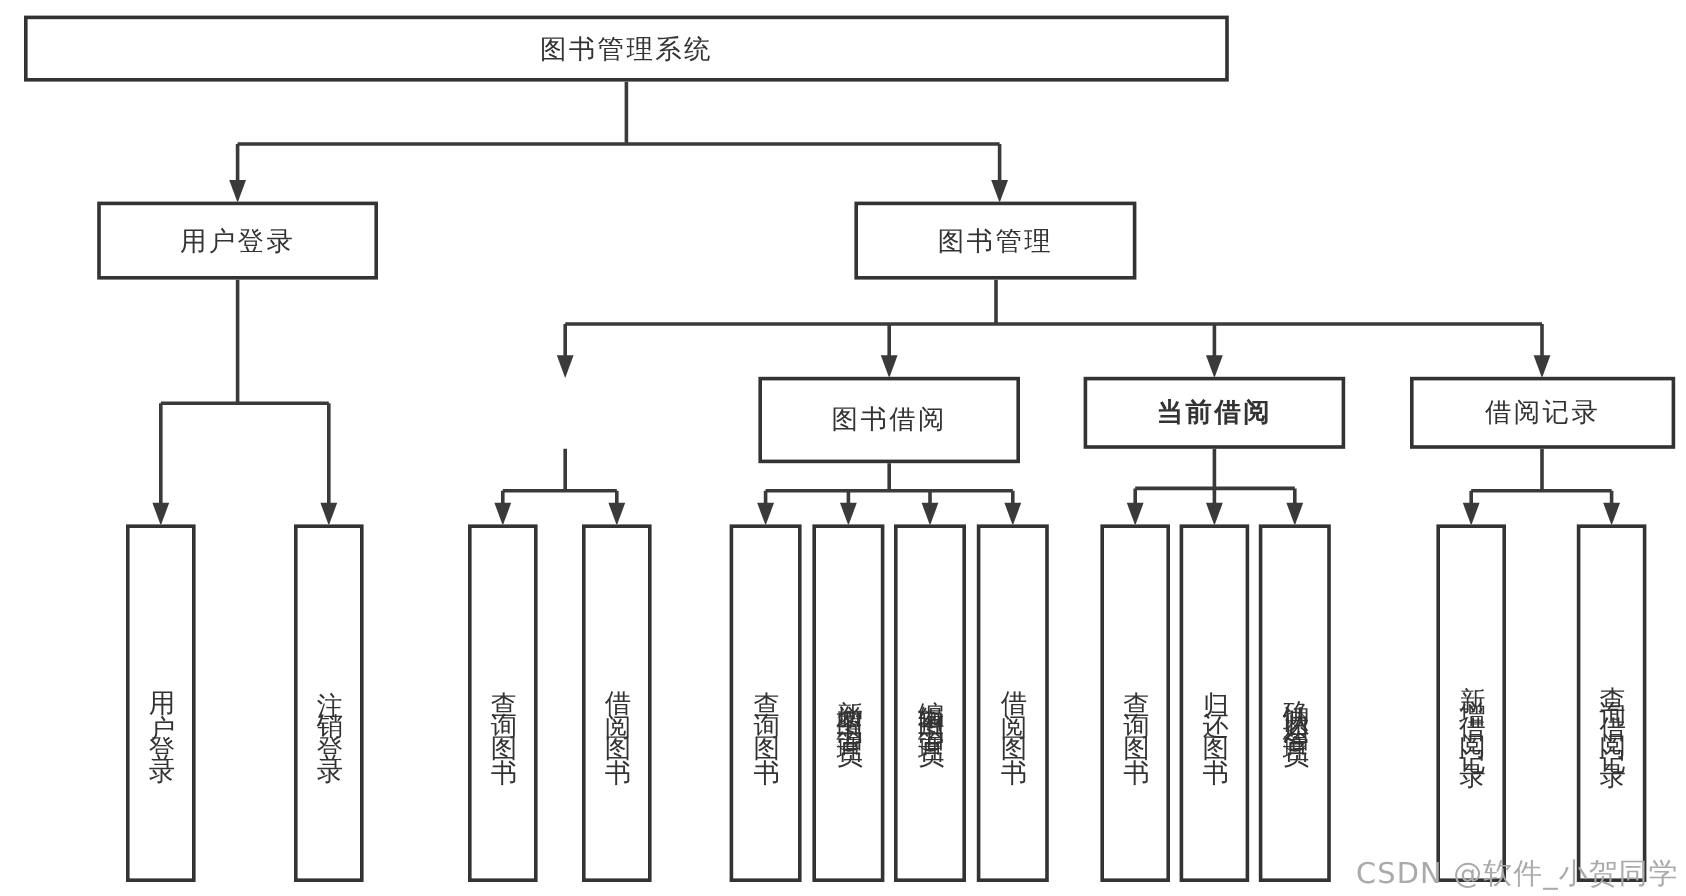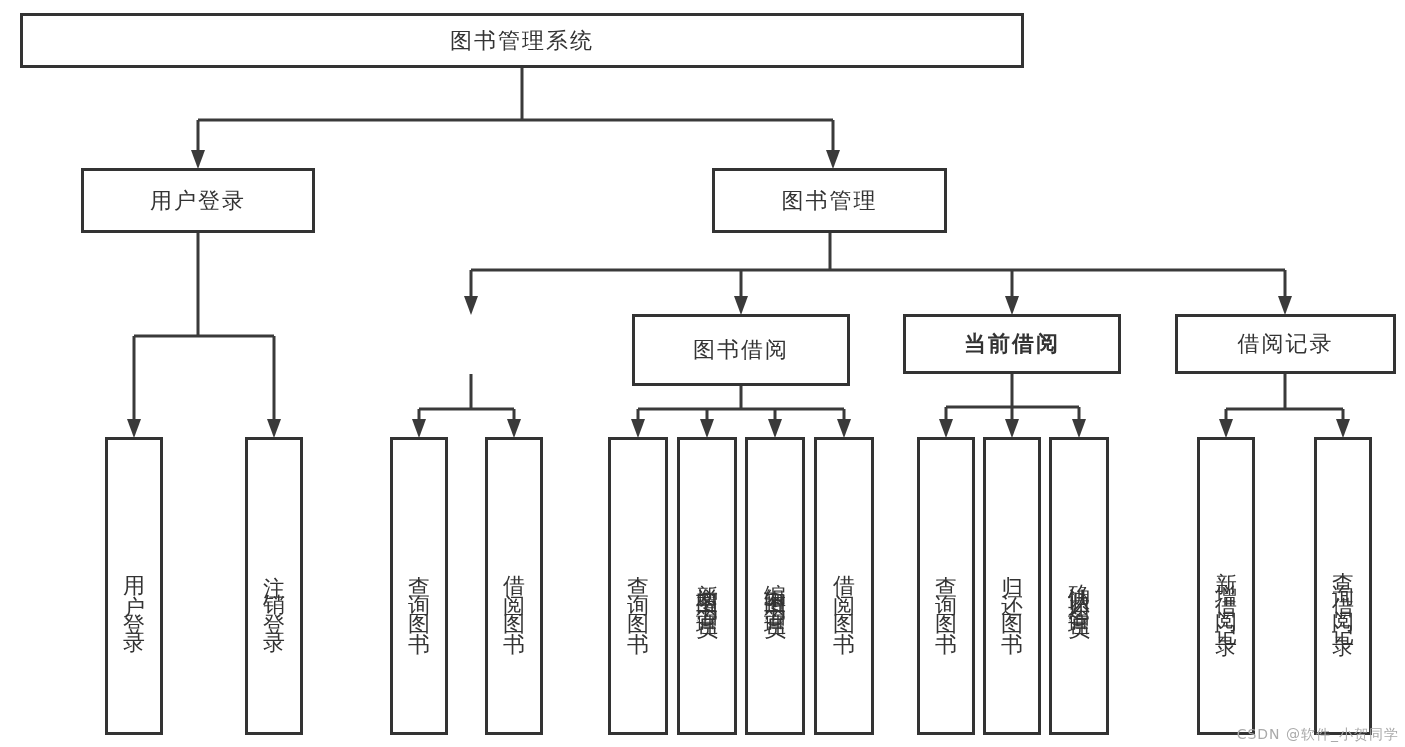--- a/index.html
+++ b/index.html
@@ -33,21 +33,21 @@
   }
   .leaf span{
     writing-mode:vertical-rl; text-orientation:mixed;
     font-size:22px; color:var(--text); line-height:1;
   }
   .ls-lg span{letter-spacing:19px; margin-top:19px;}
   .ls-md span{letter-spacing:13px; margin-top:13px;}
   .ls-sm span{letter-spacing:5px;  margin-top:5px;}
   .watermark{
     position:absolute; right:6px; bottom:3px; z-index:5;
-    font-size:14px; color:var(--watermark); letter-spacing:1px;
+    font-size:24px; color:var(--watermark); letter-spacing:1px;
   }
 </style>
 </head>
 <body>
 
 <div id="canvas">
 
   <svg id="connectors" width="1405" height="747" viewBox="0 0 1405 747" aria-hidden="true">
 
     <path d="M522 68 V120 M198 120 H833 M198 120 V152 M833 120 V152"></path>

